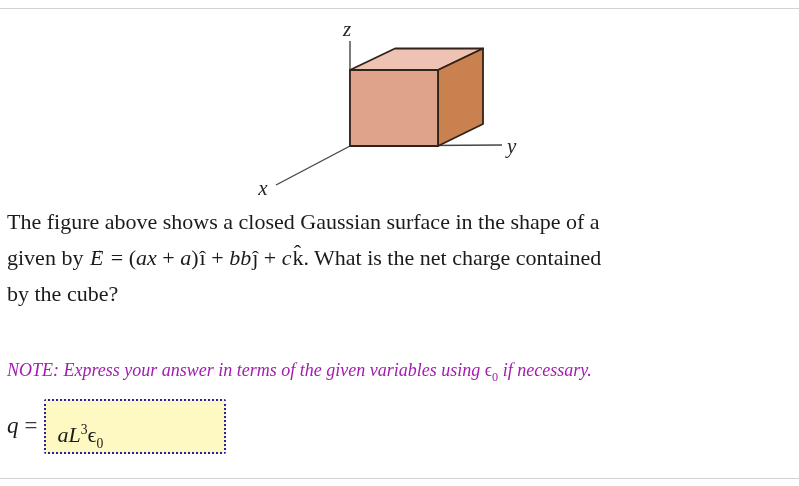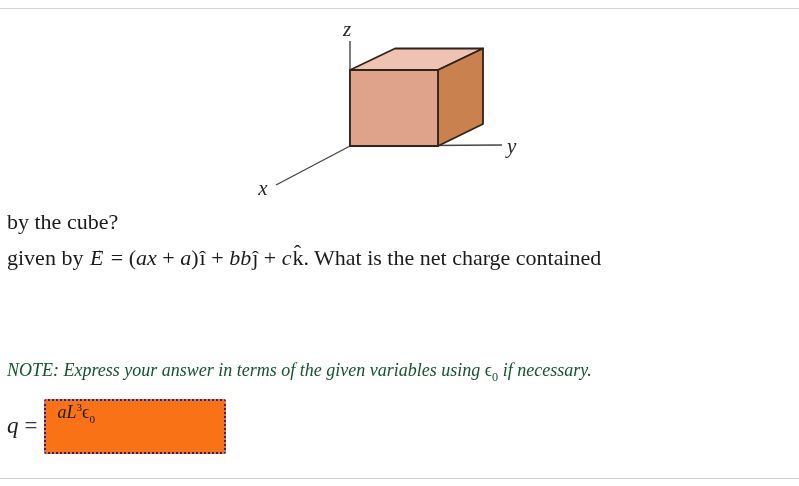--- a/index.html
+++ b/index.html
@@ -32,39 +32,39 @@
   .vec{position:relative;display:inline-block;font-style:italic;padding:0 2px 0 1px;}
   .vec::after{
     content:"\2192";
     position:absolute;left:52%;transform:translateX(-50%);
     top:-0.62em;font-size:0.6em;font-style:normal;color:#1b1b1b;
   }
   .hatglyph{font-style:normal;margin-left:1px;}
 
   .note{
     position:absolute;left:7px;top:360px;
-    font-size:18px;font-style:italic;white-space:nowrap;color:#14532d;
+    font-size:18px;font-style:italic;white-space:nowrap;color:#a21caf;
   }
   .note sub{font-size:0.68em;font-style:normal;}
 
   .answer{
     position:absolute;left:7px;top:397px;
     display:flex;align-items:center;height:58px;
     font-size:23px;
   }
   .answer .eqsign{margin:0 7px 0 6px;color:#3a3a3a;}
   .answer-box{
     box-sizing:border-box;
     width:182px;height:55px;
     border:2px dotted #2121ad;
     border-radius:2px;
-    background:#f97316;
-    display:flex;align-items:flex-start;
+    background:#fef9c3;
+    display:flex;align-items:flex-end;
     padding-left:11px;
-    font-size:18px;
+    font-size:22px;
   }
   .answer-box sup{font-size:0.62em;vertical-align:super;font-style:normal;}
   .answer-box sub{font-size:0.62em;font-style:normal;}
   .eps{font-style:normal;}
 </style>
 </head>
 <body>
 
 <div class="page">
 
@@ -78,24 +78,25 @@
     <polygon points="350,68 395,46.5 483,46.5 438,68" fill="#efc3b3"></polygon>
     <polygon points="438,68 483,46.5 483,122 438,144" fill="#c8814f"></polygon>
     <polygon points="350,68 438,68 438,144 350,144" fill="#dfa28b"></polygon>
 
     <text x="347" y="34" text-anchor="middle" class="axis-label">z</text>
     <text x="263" y="193" text-anchor="middle" class="axis-label">x</text>
     <text x="507" y="151" text-anchor="start" class="axis-label">y</text>
   </svg>
 
   <div class="para">
-    <div class="tline">by the cube?</div>
+    <div class="tline">The figure above shows a closed Gaussian surface in the shape of a</div>
     <div class="tline mathline">
       <span>given by </span><span class="vec">E</span><span> = (</span><i>ax</i><span> + </span><i>a</i><span>)</span><span class="hatglyph">î</span><span> + </span><i>b</i><i>b</i><span class="hatglyph">ĵ</span><span> + </span><i>c</i><span class="hatglyph">k̂</span><span>. What is the net charge contained</span>
     </div>
+    <div class="tline">by the cube?</div>
   </div>
 
   <div class="note">
     <span>NOTE: Express your answer in terms of the given variables using </span><span class="eps">ϵ</span><sub>0</sub><span> if necessary.</span>
   </div>
 
   <div class="answer">
     <i>q</i>
     <span class="eqsign">=</span>
     <div class="answer-box" style="border-color: rgb(33, 33, 173);">

